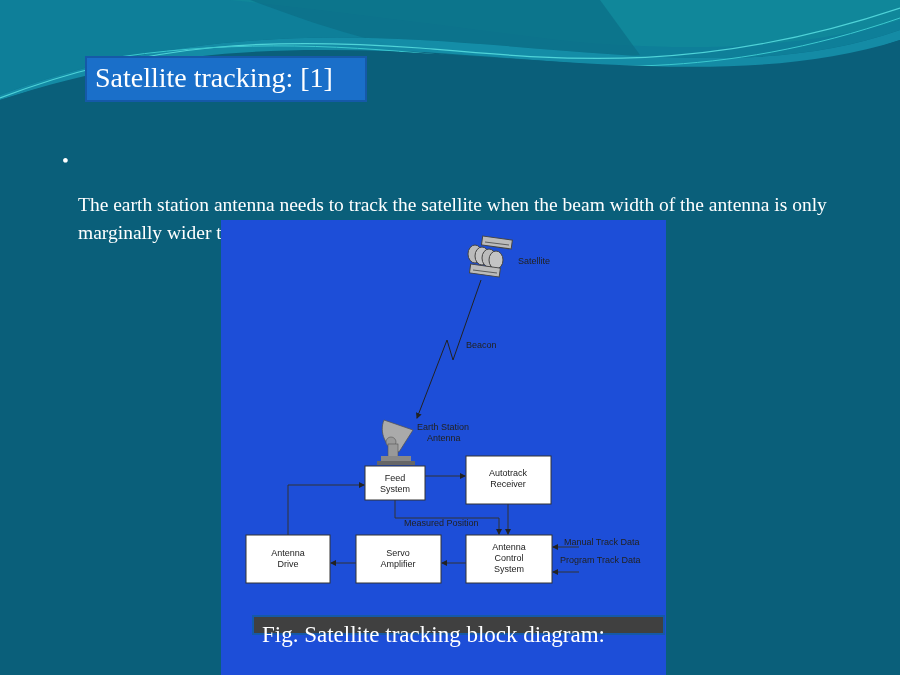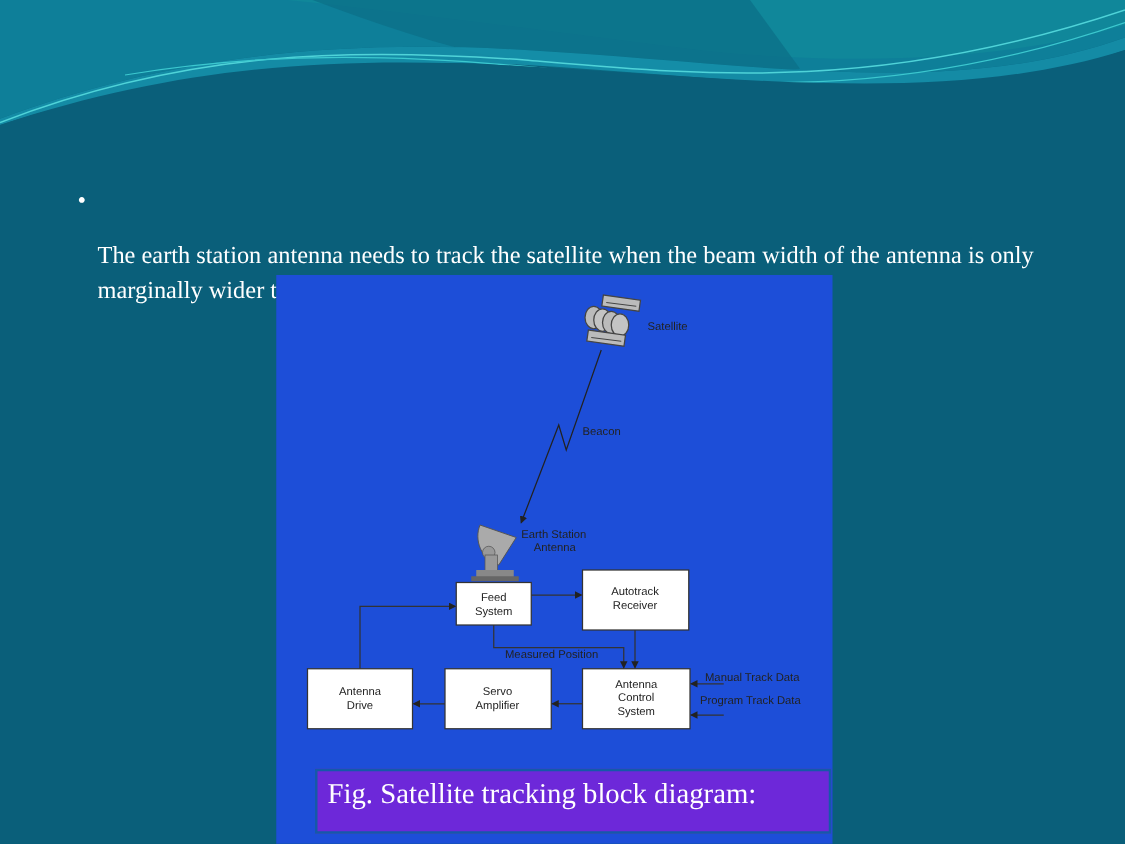--- a/index.html
+++ b/index.html
@@ -7,38 +7,41 @@
     .slide { position:relative; width:900px; height:675px; background:#0a5f7a; overflow:hidden; }
     .bg { position:absolute; left:0; top:0; width:900px; height:675px; }
     .title-box { position:absolute; left:85px; top:56px; width:282px; height:46px; background:#1a6fc9; border:2px solid #1559a8; box-sizing:border-box; }
     .title-text { position:absolute; left:8px; top:4px; color:#fff; font-size:28px; white-space:nowrap; }
     .bullet { position:absolute; left:62px; top:147px; width:780px; color:#fff; font-size:19.5px; line-height:28px; }
     .bullet .dot { position:absolute; left:0; top:0; }
     .bullet .txt { display:block; padding-left:16px;margin-top:44px; }
     .figure { position:absolute; left:221px; top:220px; width:445px; height:472px; background:#1d4ed8; }
     .figure svg { position:absolute; left:0; top:0; }
     .lbl { font-family:"Liberation Sans", sans-serif; font-size:9px; fill:#222; }
-    .caption-box { position:absolute; left:252px; top:615px; width:413px; height:52px; background:#6d28d9; border:2px solid #1559a8; box-sizing:border-box; }
+    .caption-box { position:absolute; left:252px; top:615px; width:413px; height:20px; background:#404040; border:2px solid #1559a8; box-sizing:border-box; }
     .caption-text { position:absolute; left:8px; top:5px; color:#fff; font-size:23px; white-space:nowrap; }
   </style>
 </head>
 <body>
 
 <div class="slide">
   <svg class="bg" width="900" height="675" viewBox="0 0 900 675">
     <rect x="0" y="0" width="900" height="675" fill="#0a5f7a"></rect>
     <path d="M0,0 L900,0 L900,30 C760,80 600,50 420,40 C250,30 120,50 0,95 Z" fill="#0e7f99"></path>
     <path d="M230,0 L900,0 L900,20 C820,45 700,55 560,40 C440,25 330,10 230,0 Z" fill="#10879a"></path>
     <path d="M250,0 C330,30 420,60 520,60 C560,60 600,58 640,55 L600,0 Z" fill="#0c6d86" opacity="0.7"></path>
     <path d="M0,95 C120,50 250,30 420,40 C600,50 760,80 900,30 L900,40 C760,90 600,62 420,52 C250,45 120,62 0,100 Z" fill="#1696b0" opacity="0.8"></path>
     <path d="M0,98 C150,40 280,38 420,48 C560,60 700,75 900,8" fill="none" stroke="#4fd3d8" stroke-width="1.2"></path>
     <path d="M100,60 C220,40 330,44 440,55 C580,70 720,80 900,18" fill="none" stroke="#3cc8cf" stroke-width="1"></path>
     <path d="M0,100 C150,50 280,45 420,53 C600,63 760,84 900,40 L900,675 L0,675 Z" fill="#0a5f7a"></path>
   </svg>
 
+  <div class="title-box">
+    <span class="title-text">Satellite tracking: [1]</span>
+  </div>
 
   <div class="bullet">
     <span class="dot">•</span>
     <span class="txt">The earth station antenna needs to track the satellite when the beam width of the antenna is only marginally wider than the satellite drift seen by it.</span>
   </div>
 
   <div class="figure">
     <svg width="445" height="376" viewBox="0 0 445 376">
       <defs>
         <marker id="ah" markerWidth="6" markerHeight="6" refX="5" refY="3" orient="auto">

